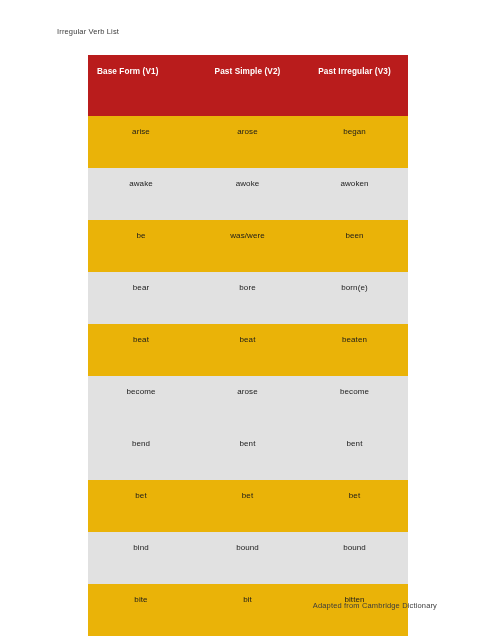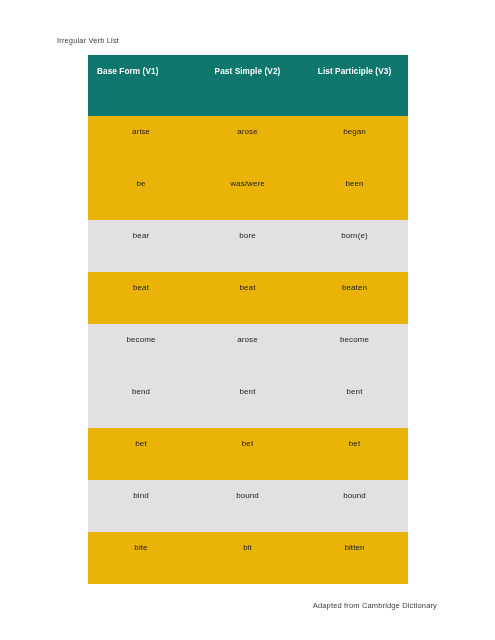--- a/index.html
+++ b/index.html
@@ -20,39 +20,39 @@
     left: 0;
     top: 0;
     width: 495px;
     height: 640px;
     background: #ffffff;
     box-sizing: border-box;
   }
   .doc-title {
     position: absolute;
     left: 57px;
-    top: 36px;
+    top: 27px;
     font-size: 7.5px;
     color: #3c3c3c;
     letter-spacing: 0.15px;
     white-space: nowrap;
   }
   .verb-table {
     position: absolute;
     left: 88px;
     top: 55px;
     width: 320px;
     border-collapse: collapse;
     table-layout: fixed;
   }
   .verb-table col.c1 { width: 106px; }
   .verb-table col.c2 { width: 107px; }
   .verb-table col.c3 { width: 107px; }
   .verb-table thead th {
-    background: #0f766e;
+    background: #b91c1c;
     color: #ffffff;
     font-size: 8.2px;
     font-weight: bold;
     height: 49px;
     vertical-align: top;
     padding: 12px 0 0 0;
     text-align: center;
     letter-spacing: 0.1px;
     white-space: nowrap;
   }
@@ -96,28 +96,33 @@
   <table class="verb-table">
     <colgroup>
       <col class="c1">
       <col class="c2">
       <col class="c3">
     </colgroup>
     <thead>
       <tr>
         <th class="h1">Base Form (V1)</th>
         <th class="h2">Past Simple (V2)</th>
-        <th class="h3">List Participle (V3)</th>
+        <th class="h3">Past Irregular (V3)</th>
       </tr>
     </thead>
     <tbody id="table-body">
         <tr class="odd">
           <td>arise</td>
           <td>arose</td>
           <td>began</td>
+        </tr>
+        <tr class="even">
+          <td>awake</td>
+          <td>awoke</td>
+          <td>awoken</td>
         </tr>
         <tr class="odd">
           <td>be</td>
           <td>was/were</td>
           <td>been</td>
         </tr>
         <tr class="even">
           <td>bear</td>
           <td>bore</td>
           <td>born(e)</td>

